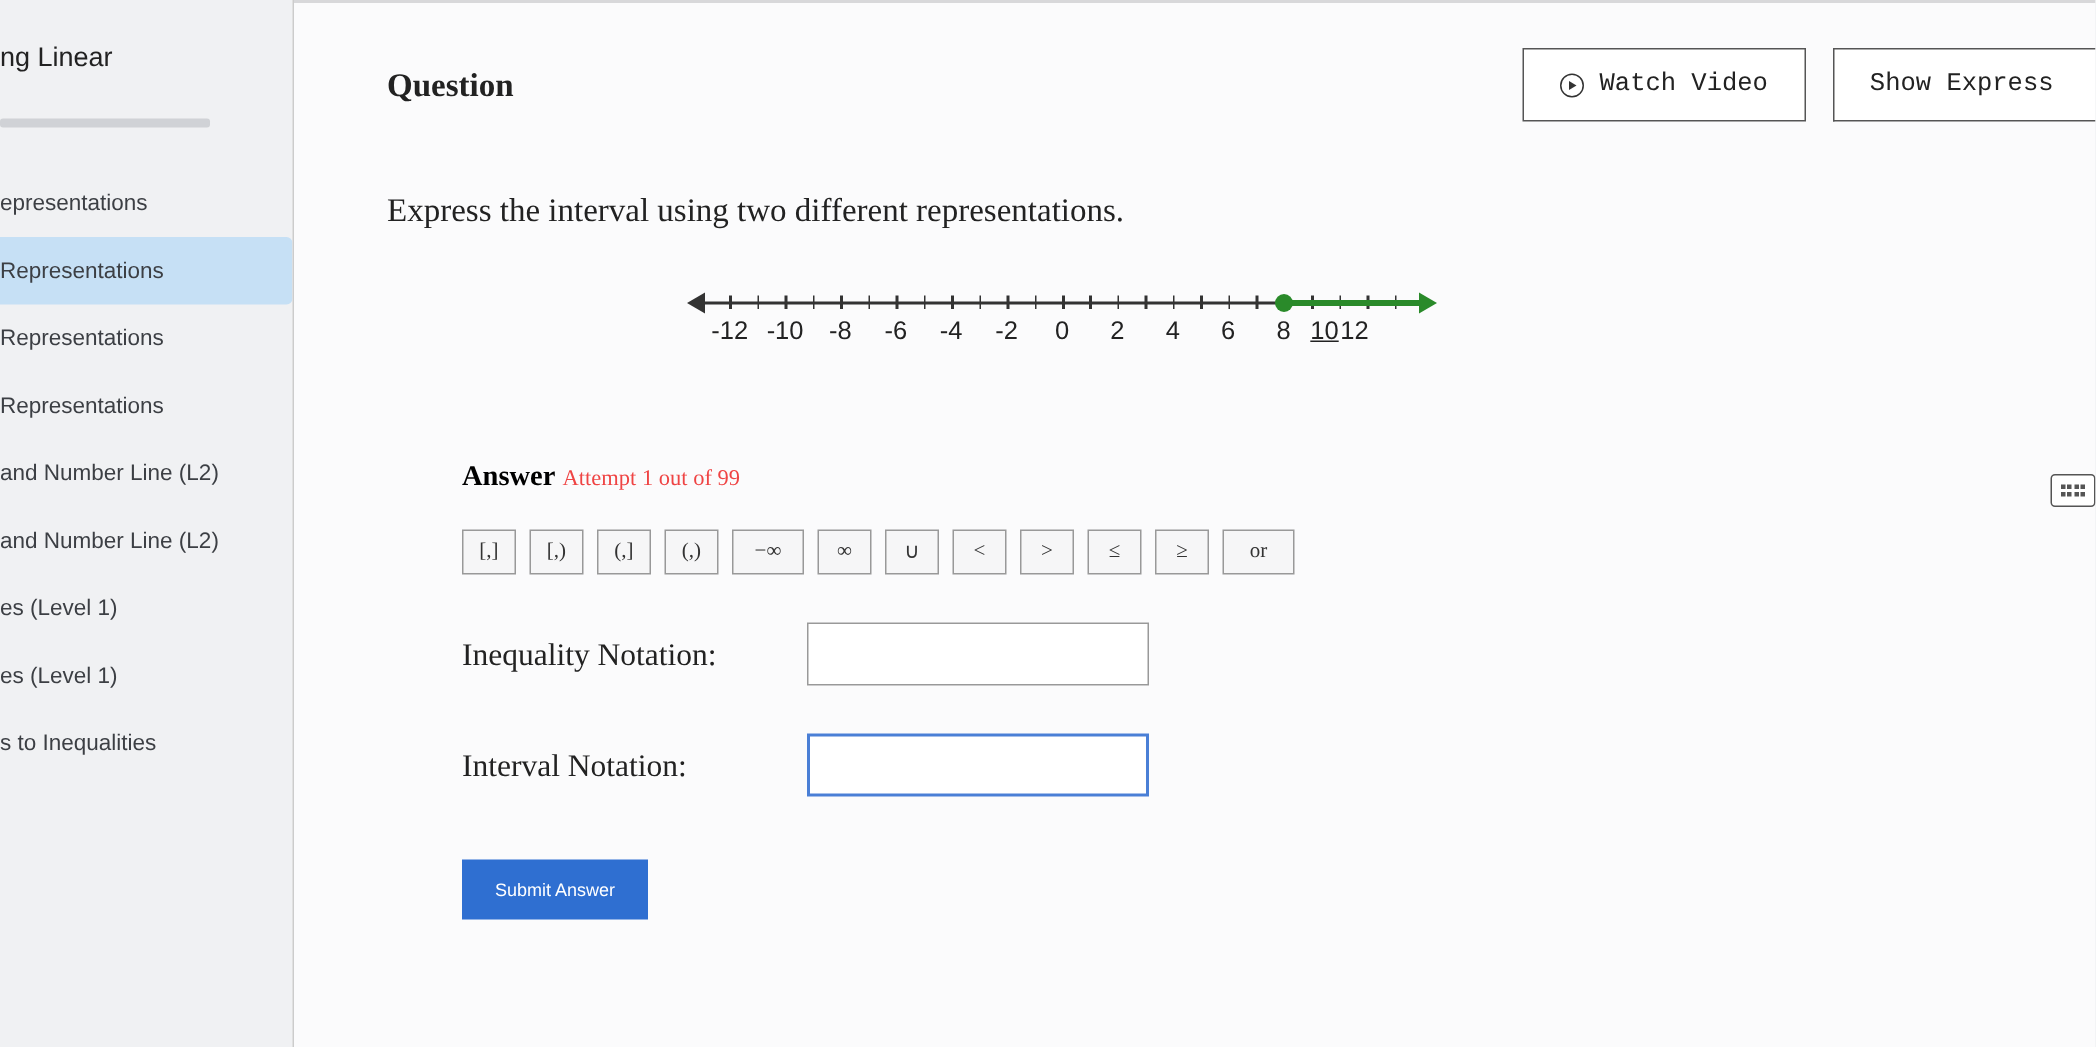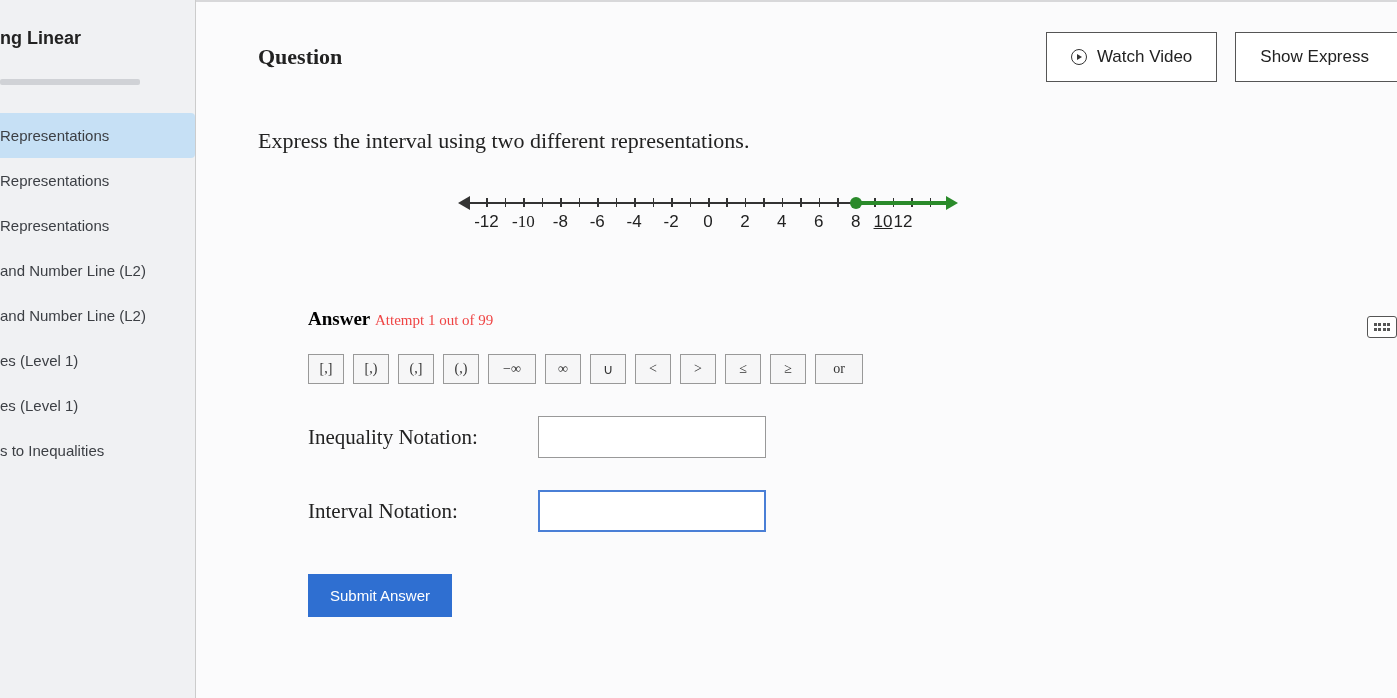--- a/index.html
+++ b/index.html
@@ -1,28 +1,28 @@
 <!DOCTYPE html>
 <html><head>
 <meta charset="utf-8">
 <style>
 * { box-sizing: border-box; margin: 0; padding: 0; }
 body { font-family: Georgia, 'Times New Roman', serif; background: #e8e9eb; width: 1397px; height: 698px; overflow: hidden; position: relative; }
 .layout { display: flex; height: 100%; }
 .sidebar { width: 195px; background: #f0f1f3; padding-top: 20px; font-family: -apple-system, 'Segoe UI', sans-serif; color: #333; }
-.side-title { font-size: 18px; font-weight: 700; color: #222; padding: 8px 0 20px 0; }
+.side-title { font-size: 18px; font-weight: 400; color: #222; padding: 8px 0 20px 0; }
 .side-sep { height: 6px; background: #d0d2d6; margin: 10px 0 28px 0; width: 140px; border-radius: 2px; }
 .side-item { font-size: 15px; color: #3c3f44; padding: 14px 0; }
 .side-item.active { background: #c6e0f5; border-radius: 4px; padding-left: 4px; margin-left: -4px; }
 .main { flex: 1; background: #fbfbfc; position: relative; padding: 32px 0 0 62px; border-left: 1px solid #ccc; }
 .main-top-border { position: absolute; top: 0; left: 0; right: 0; height: 2px; background: #d8d8da; }
 .header-row { display: flex; align-items: center; justify-content: space-between; padding-right: 0; }
 .q-title { font-size: 22px; font-weight: 700; color: #222; }
 .header-btns { display: flex; gap: 18px; }
-.hbtn { border: 1.5px solid #555; background: #fff; padding: 14px 24px; font-size: 17px; color: #222; font-family: Liberation Sans, sans-serif; cursor: pointer; display: flex; align-items: center; gap: 10px; }
+.hbtn { border: 1.5px solid #555; background: #fff; padding: 14px 24px; font-size: 17px; color: #222; font-family: Liberation Mono, monospace; cursor: pointer; display: flex; align-items: center; gap: 10px; }
 .hbtn.examples { border-right: none; padding-right: 28px; }
 .play-icon { width: 16px; height: 16px; border: 1.5px solid #333; border-radius: 50%; display: inline-flex; align-items: center; justify-content: center; }
 .play-tri { width: 0; height: 0; border-left: 5px solid #333; border-top: 3.5px solid transparent; border-bottom: 3.5px solid transparent; margin-left: 1px; }
 .prompt { font-size: 22px; color: #222; margin-top: 46px; }
 .numline-wrap { margin: 36px 0 0 210px; width: 480px; position: relative; height: 54px; }
 .nl-line { position: absolute; top: 12px; left: 0; right: 0; height: 2px; background: #333; }
 .nl-arrow-l { position: absolute; top: 6px; left: -10px; width: 0; height: 0; border-right: 12px solid #333; border-top: 7px solid transparent; border-bottom: 7px solid transparent; }
 .nl-arrow-r { position: absolute; top: 6px; right: -10px; width: 0; height: 0; border-left: 12px solid #2a8a2a; border-top: 7px solid transparent; border-bottom: 7px solid transparent; }
 .nl-green { position: absolute; top: 11px; height: 4px; background: #2a8a2a; }
 .nl-dot { position: absolute; top: 7px; width: 12px; height: 12px; background: #2a8a2a; border-radius: 50%; }
@@ -32,33 +32,34 @@
 .ans-head { font-size: 19px; }
 .ans-head b { font-weight: 700; }
 .attempt { color: #ef4444; font-size: 15px; margin-left: 0; }
 .sym-row { display: flex; gap: 9px; margin-top: 24px; }
 .sym { border: 1.5px solid #999; background: #f6f6f7; min-width: 36px; height: 30px; display: flex; align-items: center; justify-content: center; font-size: 14px; color: #333; cursor: pointer; font-family: 'Times New Roman', serif; padding: 0 8px; }
 .sym.wide { min-width: 48px; }
 .field-row { display: flex; align-items: center; margin-top: 32px; }
 .field-lbl { font-size: 21px; color: #222; width: 230px; }
 .field-input { width: 228px; height: 42px; border: 2px solid #4a7fd6; background: #fff; }
 .field-input.gray { border: 1.5px solid #999; }
-.submit { margin-top: 42px; background: #2f6fd1; color: #fff; border: none; padding: 13px 22px; font-size: 15px; font-family: -apple-system, sans-serif; cursor: pointer; }
+.submit { margin-top: 42px; background: #2f6fd1; color: #fff; border: none; padding: 13px 22px; font-size: 12px; font-family: -apple-system, sans-serif; cursor: pointer; }
 .kb-icon { position: absolute; right: 0; top: 316px; width: 30px; height: 22px; border: 1.5px solid #555; border-radius: 3px; background: #fff; display: flex; flex-direction: column; justify-content: center; align-items: center; gap: 2px; padding: 3px; }
 .kb-row { display: flex; gap: 1.5px; }
 .kb-k { width: 3px; height: 3px; background: #555; }
 </style>
 </head>
 <body>
 
 <div class="layout">
   <div class="sidebar">
     <div class="side-title">ng Linear</div>
     <div class="side-sep"></div>
     <div id="side-items">
+        <div class="side-item">epresentations</div>
         <div class="side-item active">Representations</div>
         <div class="side-item">Representations</div>
         <div class="side-item">Representations</div>
         <div class="side-item">and Number Line (L2)</div>
         <div class="side-item">and Number Line (L2)</div>
         <div class="side-item">es (Level 1)</div>
         <div class="side-item">es (Level 1)</div>
         <div class="side-item">s to Inequalities</div>
       </div>
   </div>
@@ -106,21 +107,21 @@
           <div class="tick" style="left: 313.846px;"></div>
           <div class="tick" style="left: 332.308px;"></div>
           <div class="tick" style="left: 350.769px;"></div>
           <div class="tick" style="left: 369.231px;"></div>
           <div class="tick" style="left: 387.692px;"></div>
           <div class="tick" style="left: 406.154px;"></div>
           <div class="tick" style="left: 424.615px;"></div>
           <div class="tick" style="left: 443.077px;"></div>
           <div class="tick" style="left: 461.538px;"></div>
           <div class="tick-lbl" style="left: 18.4615px;">-12</div>
-          <div class="tick-lbl" style="left: 55.3846px; font-family: Liberation Serif, serif;">-10</div>
+          <div class="tick-lbl" style="left: 55.3846px;">-10</div>
           <div class="tick-lbl" style="left: 92.3077px;">-8</div>
           <div class="tick-lbl" style="left: 129.231px;">-6</div>
           <div class="tick-lbl" style="left: 166.154px;">-4</div>
           <div class="tick-lbl" style="left: 203.077px;">-2</div>
           <div class="tick-lbl" style="left: 240px;">0</div>
           <div class="tick-lbl" style="left: 276.923px;">2</div>
           <div class="tick-lbl" style="left: 313.846px;">4</div>
           <div class="tick-lbl" style="left: 350.769px;">6</div>
           <div class="tick-lbl" style="left: 387.692px;">8</div>
           <div class="tick-lbl" style="left: 415px; text-decoration: underline;">10</div>

